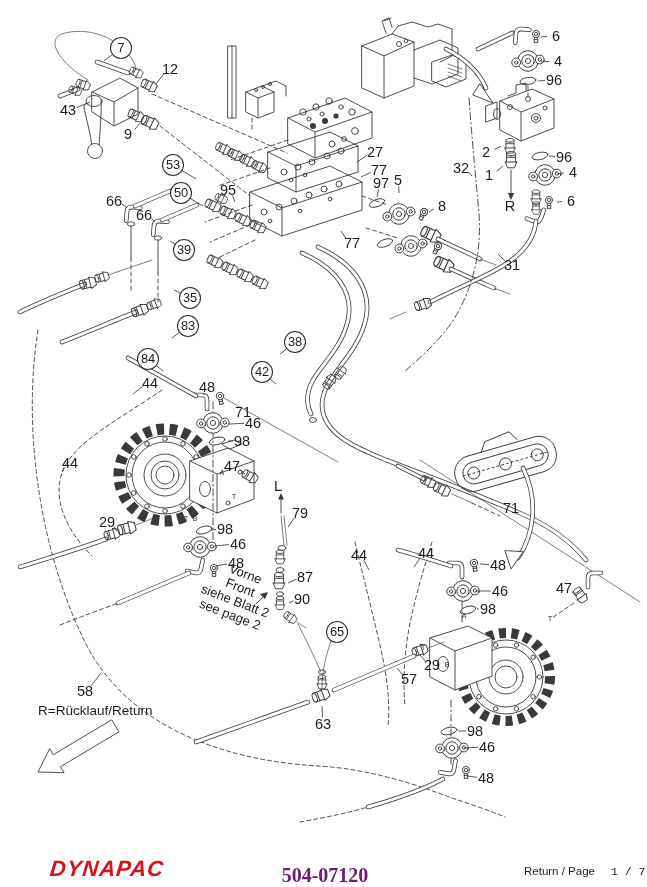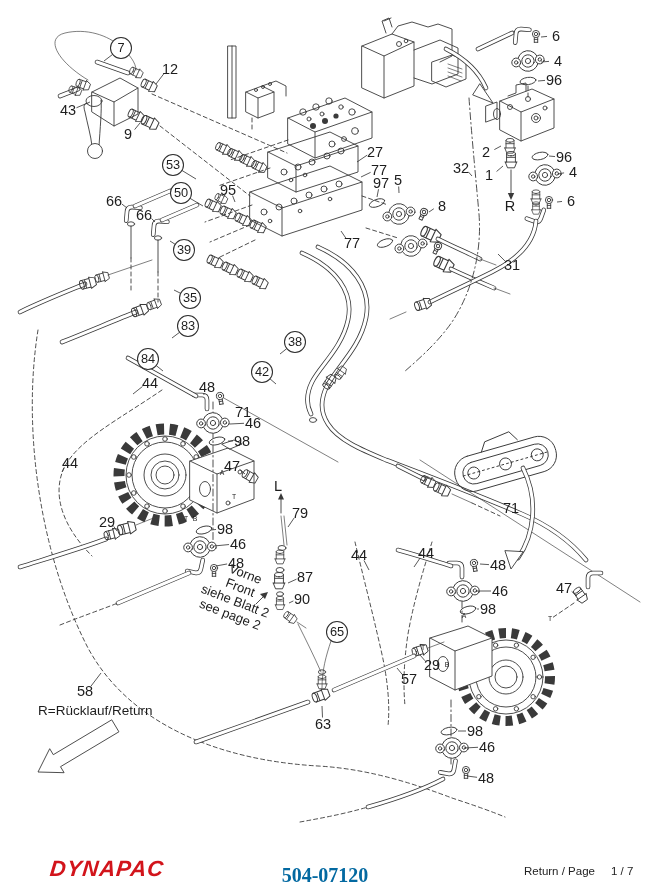--- a/index.html
+++ b/index.html
@@ -22,23 +22,23 @@
   .co-circle{fill:#fff;stroke:#2e2e2e;stroke-width:1.05;}
   .leader{stroke:#2e2e2e;stroke-width:.8;}
   .micro{font:6.8px "Liberation Sans",sans-serif;fill:#1d1d1d;text-anchor:middle;}
   .legend{font:13.5px "Liberation Sans",sans-serif;fill:#1d1d1d;}
   .note{font:13px "Liberation Sans",sans-serif;fill:#1d1d1d;text-anchor:middle;}
   
   .footer{position:absolute;left:0;top:845px;width:647px;height:42px;}
   .brand{position:absolute;left:50px;top:11px;color:#d2141b;font-weight:bold;font-style:italic;
          font-size:22px;letter-spacing:1px;transform:skewX(-6deg);}
   .doc-number{position:absolute;left:260px;top:19px;width:130px;text-align:center;
-         font-family:"Liberation Serif",serif;font-weight:bold;font-size:20px;color:#0369a1;}
+         font-family:"Liberation Serif",serif;font-weight:bold;font-size:20px;color:#701a75;}
   .page-info{position:absolute;left:524px;top:20px;font-size:11.5px;color:#222;white-space:nowrap;}
-  .page-info .pv{margin-left:16px;}
+  .page-info .pv{margin-left:16px;font-family:Liberation Mono, monospace;}
 </style>
 </head>
 <body>
 
 <div class="page">
 
 <svg width="647" height="887" viewBox="0 0 647 887">
   <defs>
     <g id="fitS">
       <ellipse class="ln" cx="-7" cy="0" rx="2" ry="4.2"></ellipse>

